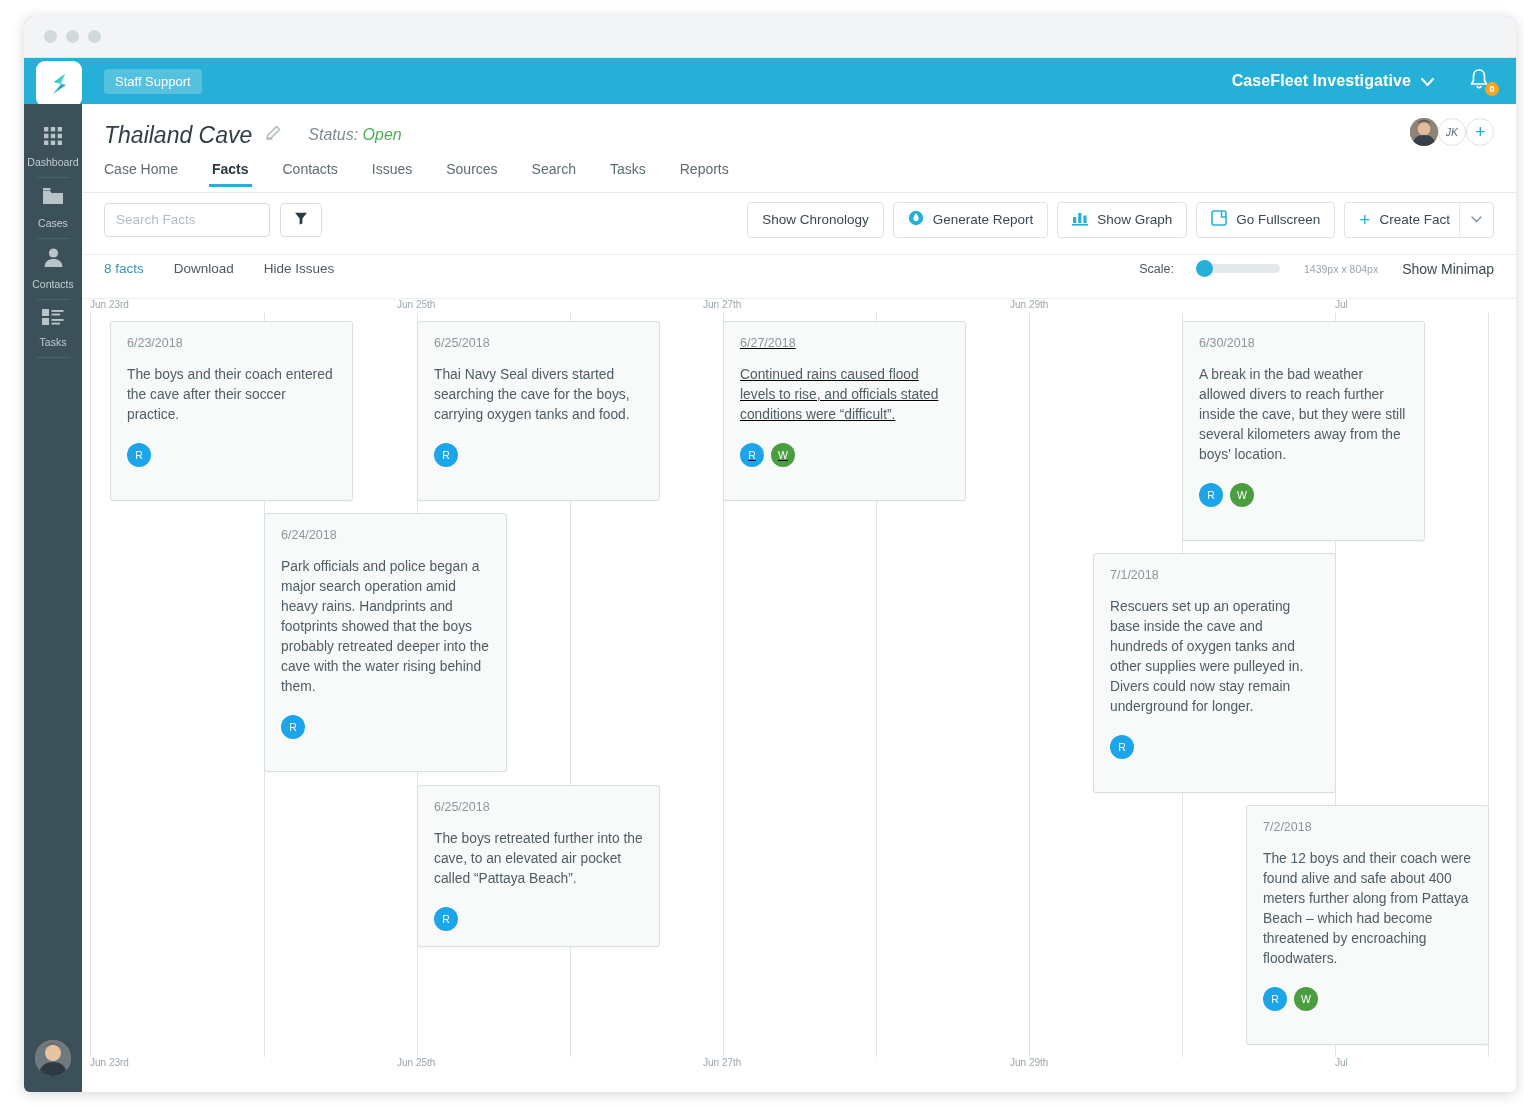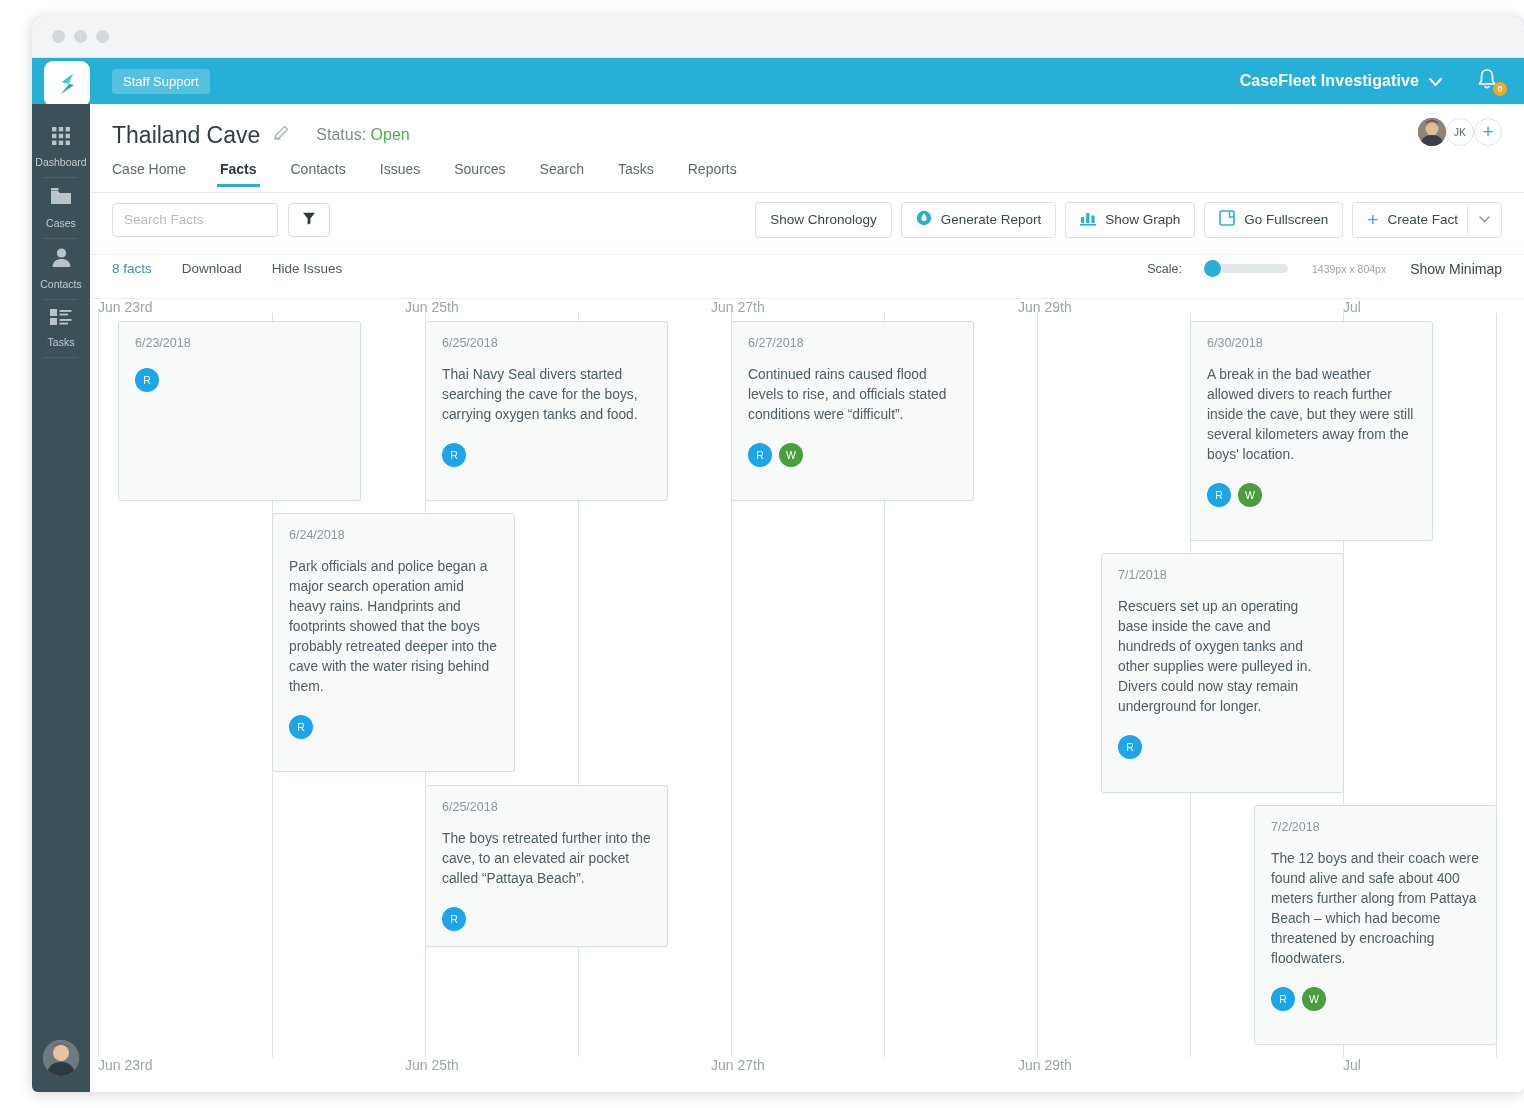--- a/index.html
+++ b/index.html
@@ -5,21 +5,21 @@
   * { box-sizing: border-box; margin: 0; padding: 0; }
   html, body {
     width: 1524px; height: 1108px;
     background: #ffffff;
     font-family: "Liberation Sans", sans-serif;
     overflow: hidden;
   }
 
   
   #window {
-    position: absolute; left: 32px; top: 16px;
+    position: absolute; left: 24px; top: 16px;
     width: 1492px; height: 1076px;
     background: #c4b5fd;
     border-radius: 10px 10px 6px 6px;
     box-shadow: 0 2px 14px rgba(0,0,0,0.16);
     overflow: hidden;
   }
   #titlebar {
     height: 42px; background: #f3f4f5;
     border-bottom: 1px solid #e4e6e8;
     display: flex; align-items: center; padding-left: 20px; gap: 9px;
@@ -77,21 +77,21 @@
   .rail-sep { width: 34px; height: 1px; background: #4b606a; }
   #rail-avatar {
     position: absolute; bottom: 16px; left: 11px;
     width: 36px; height: 36px; border-radius: 50%;
     overflow: hidden; background: #8a7f72;
   }
 
   
   #main { flex: 1 1 auto; background: #ffffff; position: relative; overflow: hidden; }
 
-  #case-header { padding: 14px 0 0 0; position: relative; }
+  #case-header { padding: 14px 0 0 0; position: relative; font-style: italic; }
   #case-title-row {
     display: flex; align-items: center; padding-left: 22px; height: 34px;
   }
   #case-title { font-size: 23px; color: #2f3d44; font-weight: normal; }
   #pencil-icon { margin-left: 12px; }
   #status-wrap { margin-left: 26px; font-size: 16px; color: #7d8c93; }
   #status-val { color: #4caf50; }
   #people-row {
     position: absolute; right: 22px; top: 14px;
     display: flex; align-items: center; 
@@ -170,21 +170,21 @@
   }
   #dims { font-size: 10.5px; color: #9aa6ac; }
   #minimap-link { font-size: 14px; color: #3b4a51; }
 
   
   #canvas { position: relative; height: 806px; overflow: hidden; background: #fff; }
   .gridline {
     position: absolute; top: 14px; bottom: 48px; width: 1px; background: #dfe5e7;
   }
   .axis-label {
-    position: absolute; font-size: 14px; color: #9aa6ac; white-space: nowrap;
+    position: absolute; font-size: 10px; color: #9aa6ac; white-space: nowrap;
   }
   .card {
     position: absolute; background: #f8fafa;
     border: 1px solid #d6dfe2; border-radius: 3px;
     padding: 14px 16px 14px 16px;
     box-shadow: 0 1px 2px rgba(0,0,0,0.03);
   }
   .card-date { font-size: 12.5px; color: #8a979d; margin-bottom: 15px; }
   .card-text { font-size: 13.8px; line-height: 20px; color: #4e5c63; }
   .card-avatars { display: flex; gap: 7px; margin-top: 18px; }
@@ -431,20 +431,21 @@
           <div class="axis-label" style="left: 621px; top: 0px;">Jun 27th</div>
           <div class="axis-label" style="left: 928px; top: 0px;">Jun 29th</div>
           <div class="axis-label" style="left: 1253px; top: 0px;">Jul</div>
           <div class="axis-label" style="left: 8px; top: 758px;">Jun 23rd</div>
           <div class="axis-label" style="left: 315px; top: 758px;">Jun 25th</div>
           <div class="axis-label" style="left: 621px; top: 758px;">Jun 27th</div>
           <div class="axis-label" style="left: 928px; top: 758px;">Jun 29th</div>
           <div class="axis-label" style="left: 1253px; top: 758px;">Jul</div>
           <div class="card" style="left: 28px; top: 22px; width: 243px; min-height: 180px;">
             <div class="card-date">6/23/2018</div>
+            <div class="card-text">The boys and their coach entered the cave after their soccer practice.</div>
             <div class="card-avatars">
               <span class="av" style="background: rgb(28, 165, 232);">R</span>
             </div>
           </div>
           <div class="card" style="left: 182px; top: 214px; width: 243px; min-height: 259px;">
             <div class="card-date">6/24/2018</div>
             <div class="card-text">Park officials and police began a major search operation amid heavy rains. Handprints and footprints showed that the boys probably retreated deeper into the cave with the water rising behind them.</div>
             <div class="card-avatars">
               <span class="av" style="background: rgb(28, 165, 232);">R</span>
             </div>
@@ -456,21 +457,21 @@
               <span class="av" style="background: rgb(28, 165, 232);">R</span>
             </div>
           </div>
           <div class="card" style="left: 335px; top: 486px; width: 243px; min-height: 162px;">
             <div class="card-date">6/25/2018</div>
             <div class="card-text">The boys retreated further into the cave, to an elevated air pocket called “Pattaya Beach”.</div>
             <div class="card-avatars">
               <span class="av" style="background: rgb(28, 165, 232);">R</span>
             </div>
           </div>
-          <div class="card" style="left: 641px; top: 22px; width: 243px; min-height: 180px;">
+          <div class="card" style="left: 641px; top: 22px; width: 243px; min-height: 180px; text-decoration: underline;">
             <div class="card-date">6/27/2018</div>
             <div class="card-text">Continued rains caused flood levels to rise, and officials stated conditions were “difficult”.</div>
             <div class="card-avatars">
               <span class="av" style="background: rgb(28, 165, 232);">R</span>
               <span class="av" style="background: rgb(74, 158, 63);">W</span>
             </div>
           </div>
           <div class="card" style="left: 1100px; top: 22px; width: 243px; min-height: 220px;">
             <div class="card-date">6/30/2018</div>
             <div class="card-text">A break in the bad weather allowed divers to reach further inside the cave, but they were still several kilometers away from the boys' location.</div>

